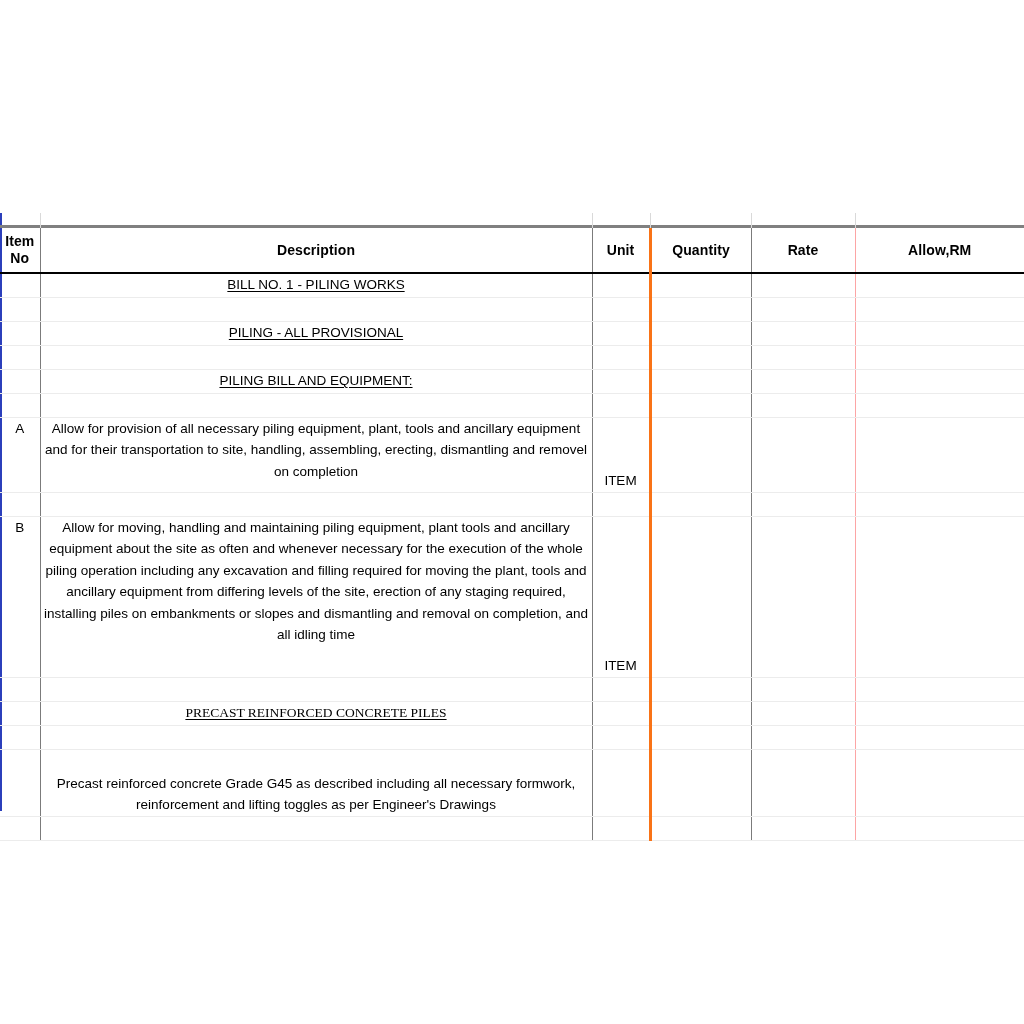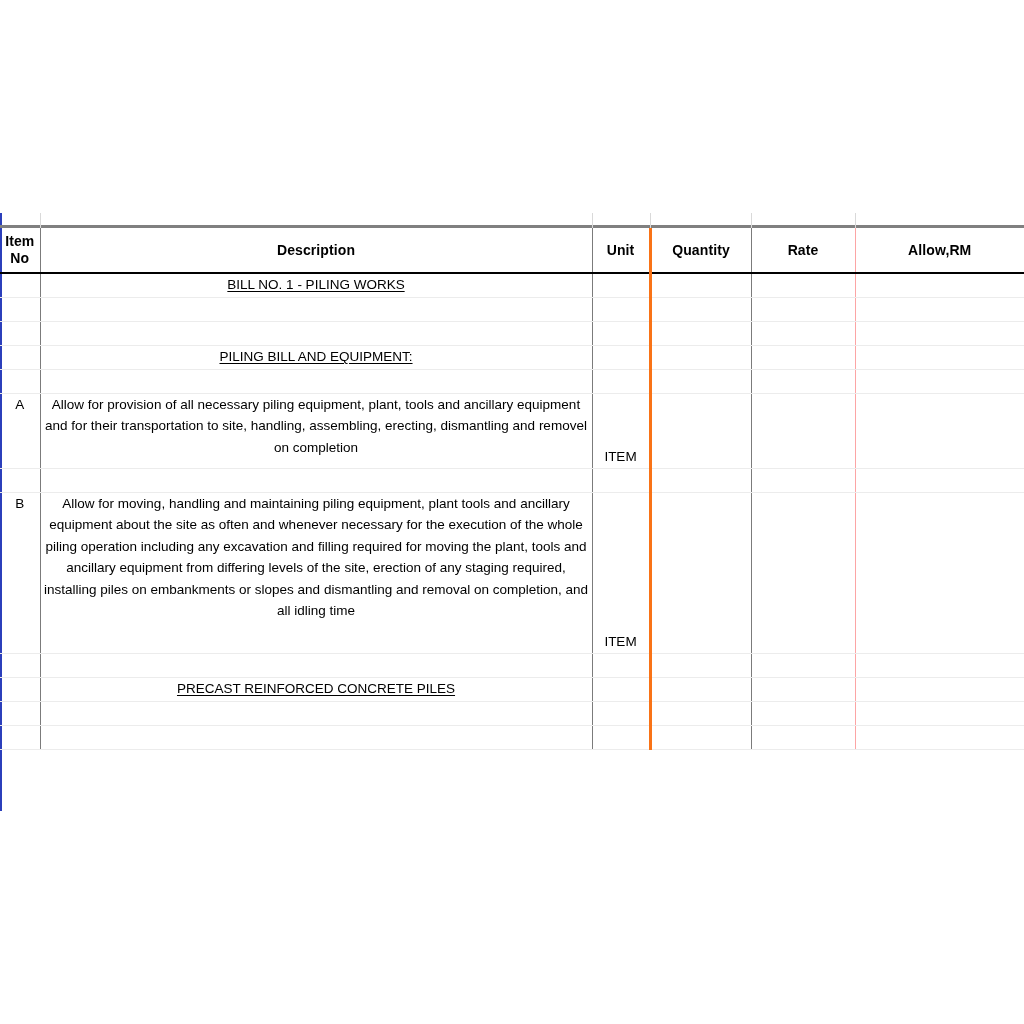--- a/index.html
+++ b/index.html
@@ -175,20 +175,28 @@
         <tr style="height: 24px;">
           <td class="item vr-item"></td>
           <td class="desc vr-desc"><span></span></td>
           <td class="unit vr-unit"></td>
           <td class="vr-qty"></td>
           <td class="vr-rate"></td>
           <td></td>
         </tr>
         <tr style="height: 24px;">
           <td class="item vr-item"></td>
+          <td class="desc vr-desc"><span class="uline">PILING - ALL PROVISIONAL</span></td>
+          <td class="unit vr-unit"></td>
+          <td class="vr-qty"></td>
+          <td class="vr-rate"></td>
+          <td></td>
+        </tr>
+        <tr style="height: 24px;">
+          <td class="item vr-item"></td>
           <td class="desc vr-desc"><span></span></td>
           <td class="unit vr-unit"></td>
           <td class="vr-qty"></td>
           <td class="vr-rate"></td>
           <td></td>
         </tr>
         <tr style="height: 24px;">
           <td class="item vr-item"></td>
           <td class="desc vr-desc"><span class="uline">PILING BILL AND EQUIPMENT:</span></td>
           <td class="unit vr-unit"></td>
@@ -229,31 +237,39 @@
           <td></td>
         </tr>
         <tr style="height: 24px;">
           <td class="item vr-item"></td>
           <td class="desc vr-desc"><span></span></td>
           <td class="unit vr-unit"></td>
           <td class="vr-qty"></td>
           <td class="vr-rate"></td>
           <td></td>
         </tr>
-        <tr style="height: 24px;">
+        <tr style="height: 24px; font-family: Liberation Serif, serif;">
           <td class="item vr-item"></td>
           <td class="desc vr-desc"><span class="uline">PRECAST REINFORCED CONCRETE PILES</span></td>
           <td class="unit vr-unit"></td>
           <td class="vr-qty"></td>
           <td class="vr-rate"></td>
           <td></td>
         </tr>
         <tr style="height: 24px;">
           <td class="item vr-item"></td>
           <td class="desc vr-desc"><span></span></td>
+          <td class="unit vr-unit"></td>
+          <td class="vr-qty"></td>
+          <td class="vr-rate"></td>
+          <td></td>
+        </tr>
+        <tr style="height: 67px;">
+          <td class="item vr-item"></td>
+          <td class="desc vr-desc" style="vertical-align: bottom;"><span>Precast reinforced concrete Grade G45 as described including all necessary formwork, reinforcement and lifting toggles as per Engineer's Drawings</span></td>
           <td class="unit vr-unit"></td>
           <td class="vr-qty"></td>
           <td class="vr-rate"></td>
           <td></td>
         </tr>
         <tr style="height: 24px;">
           <td class="item vr-item"></td>
           <td class="desc vr-desc"><span></span></td>
           <td class="unit vr-unit"></td>
           <td class="vr-qty"></td>

